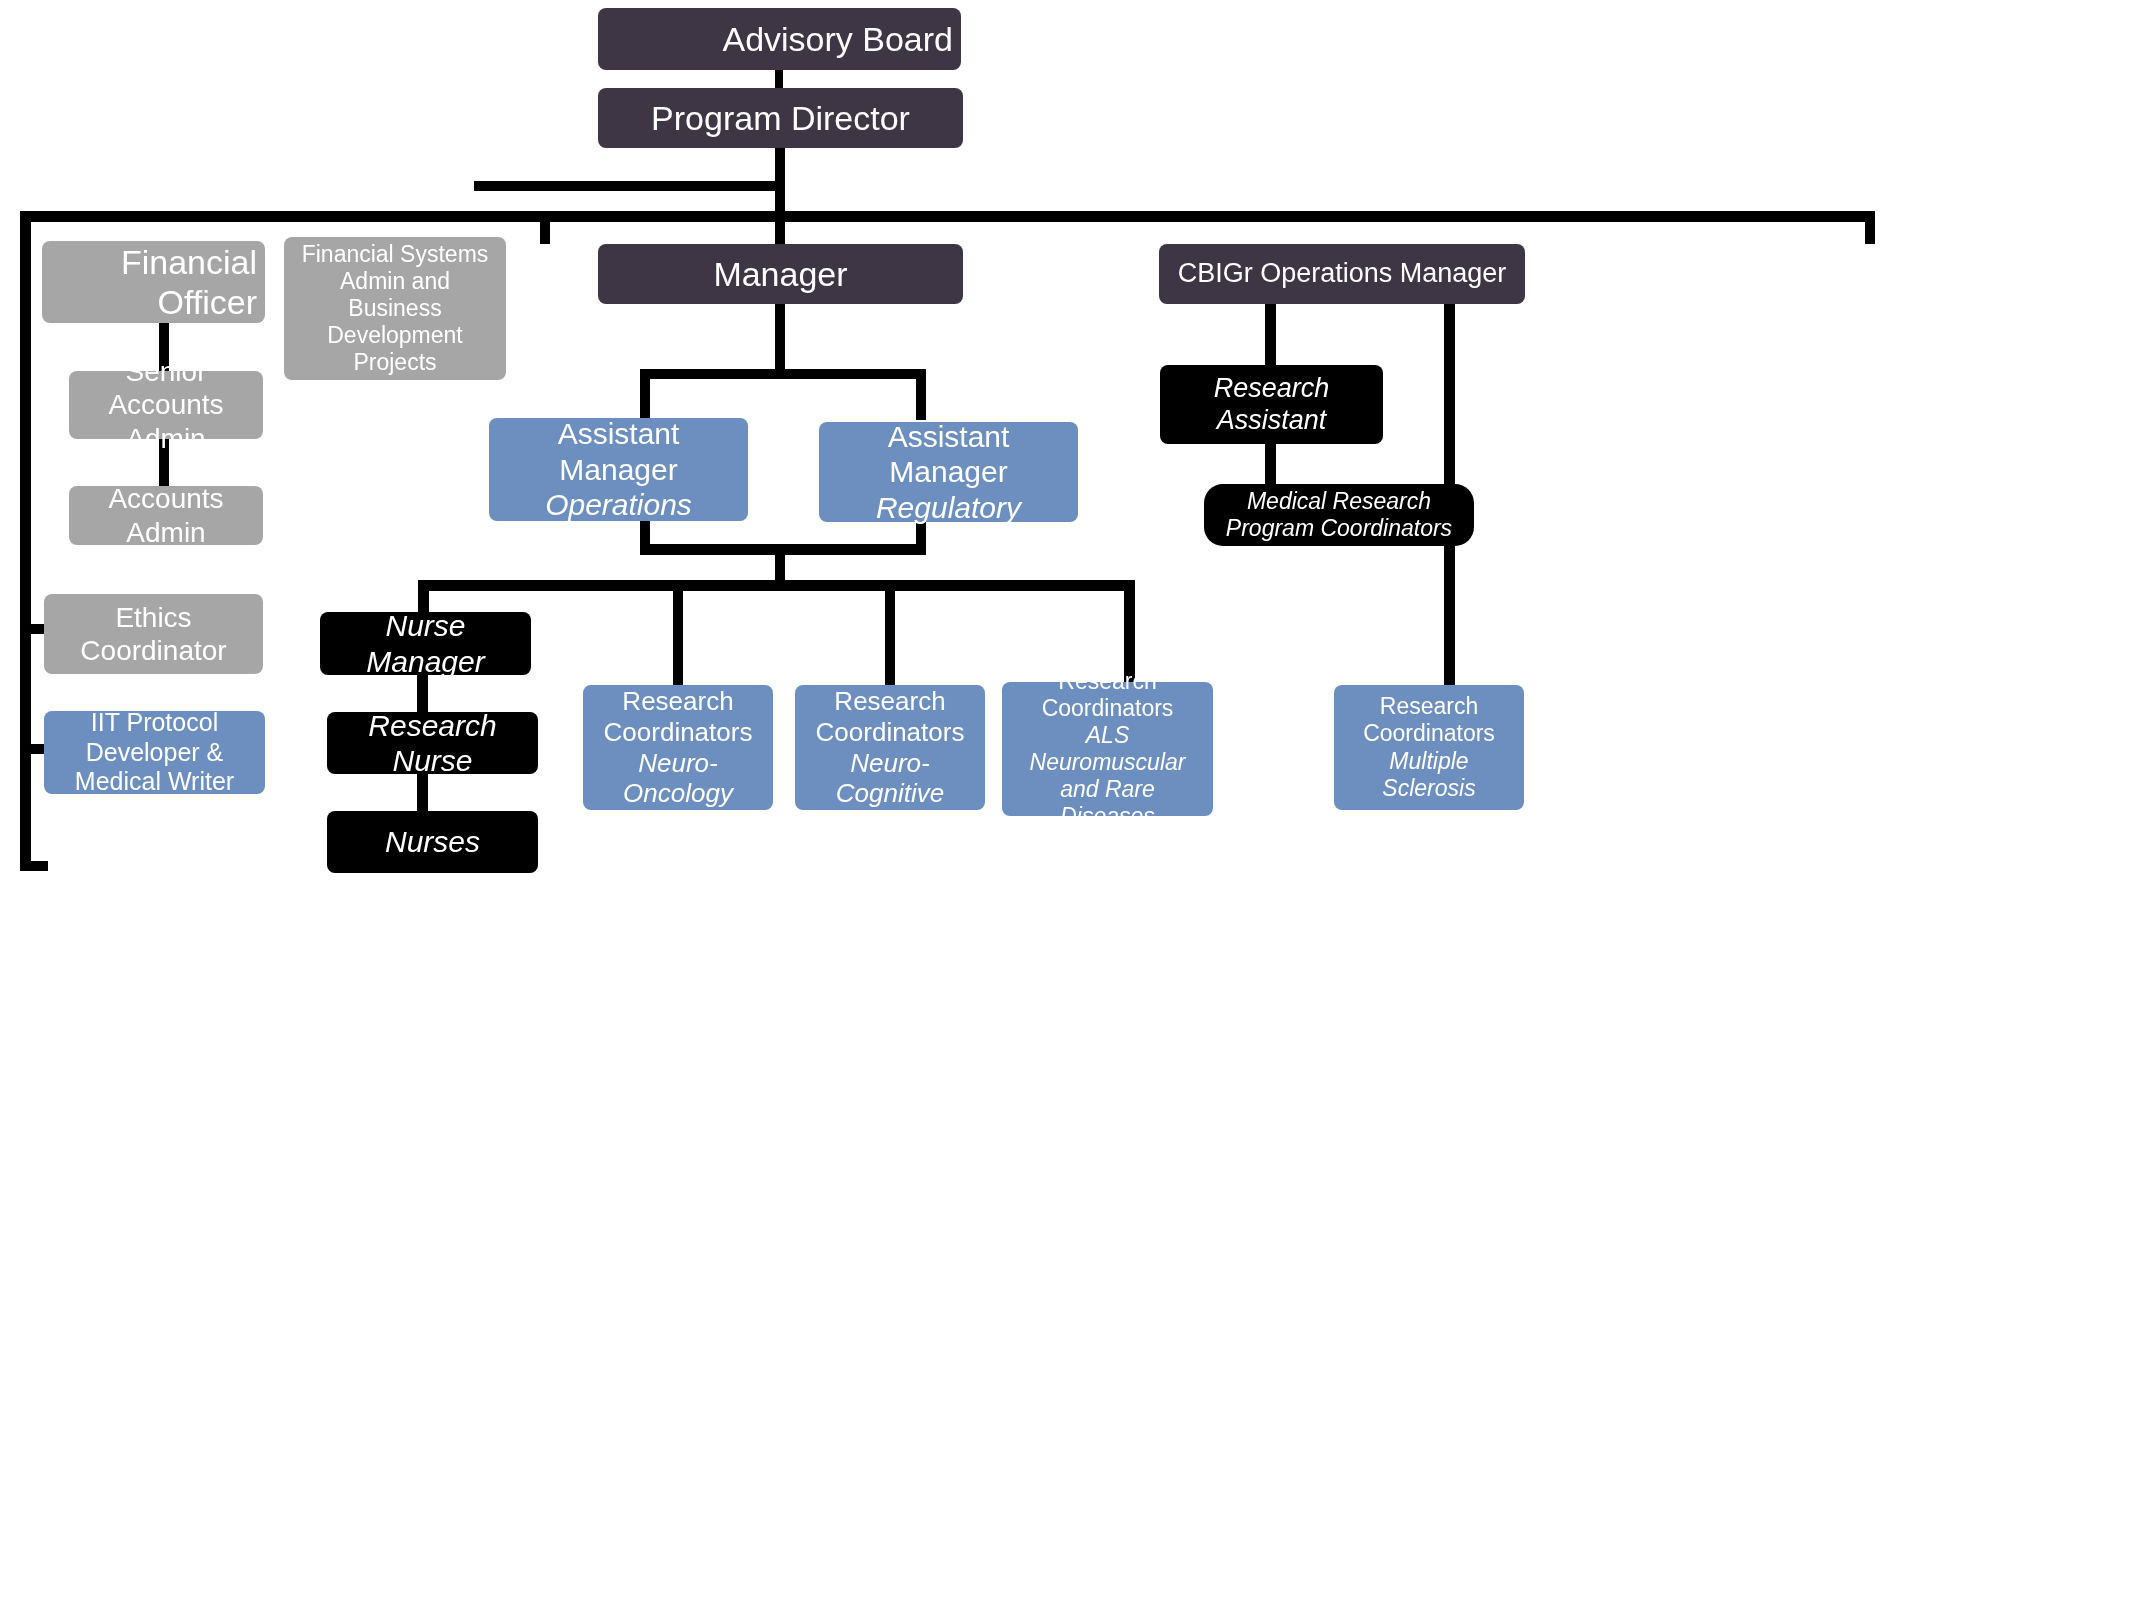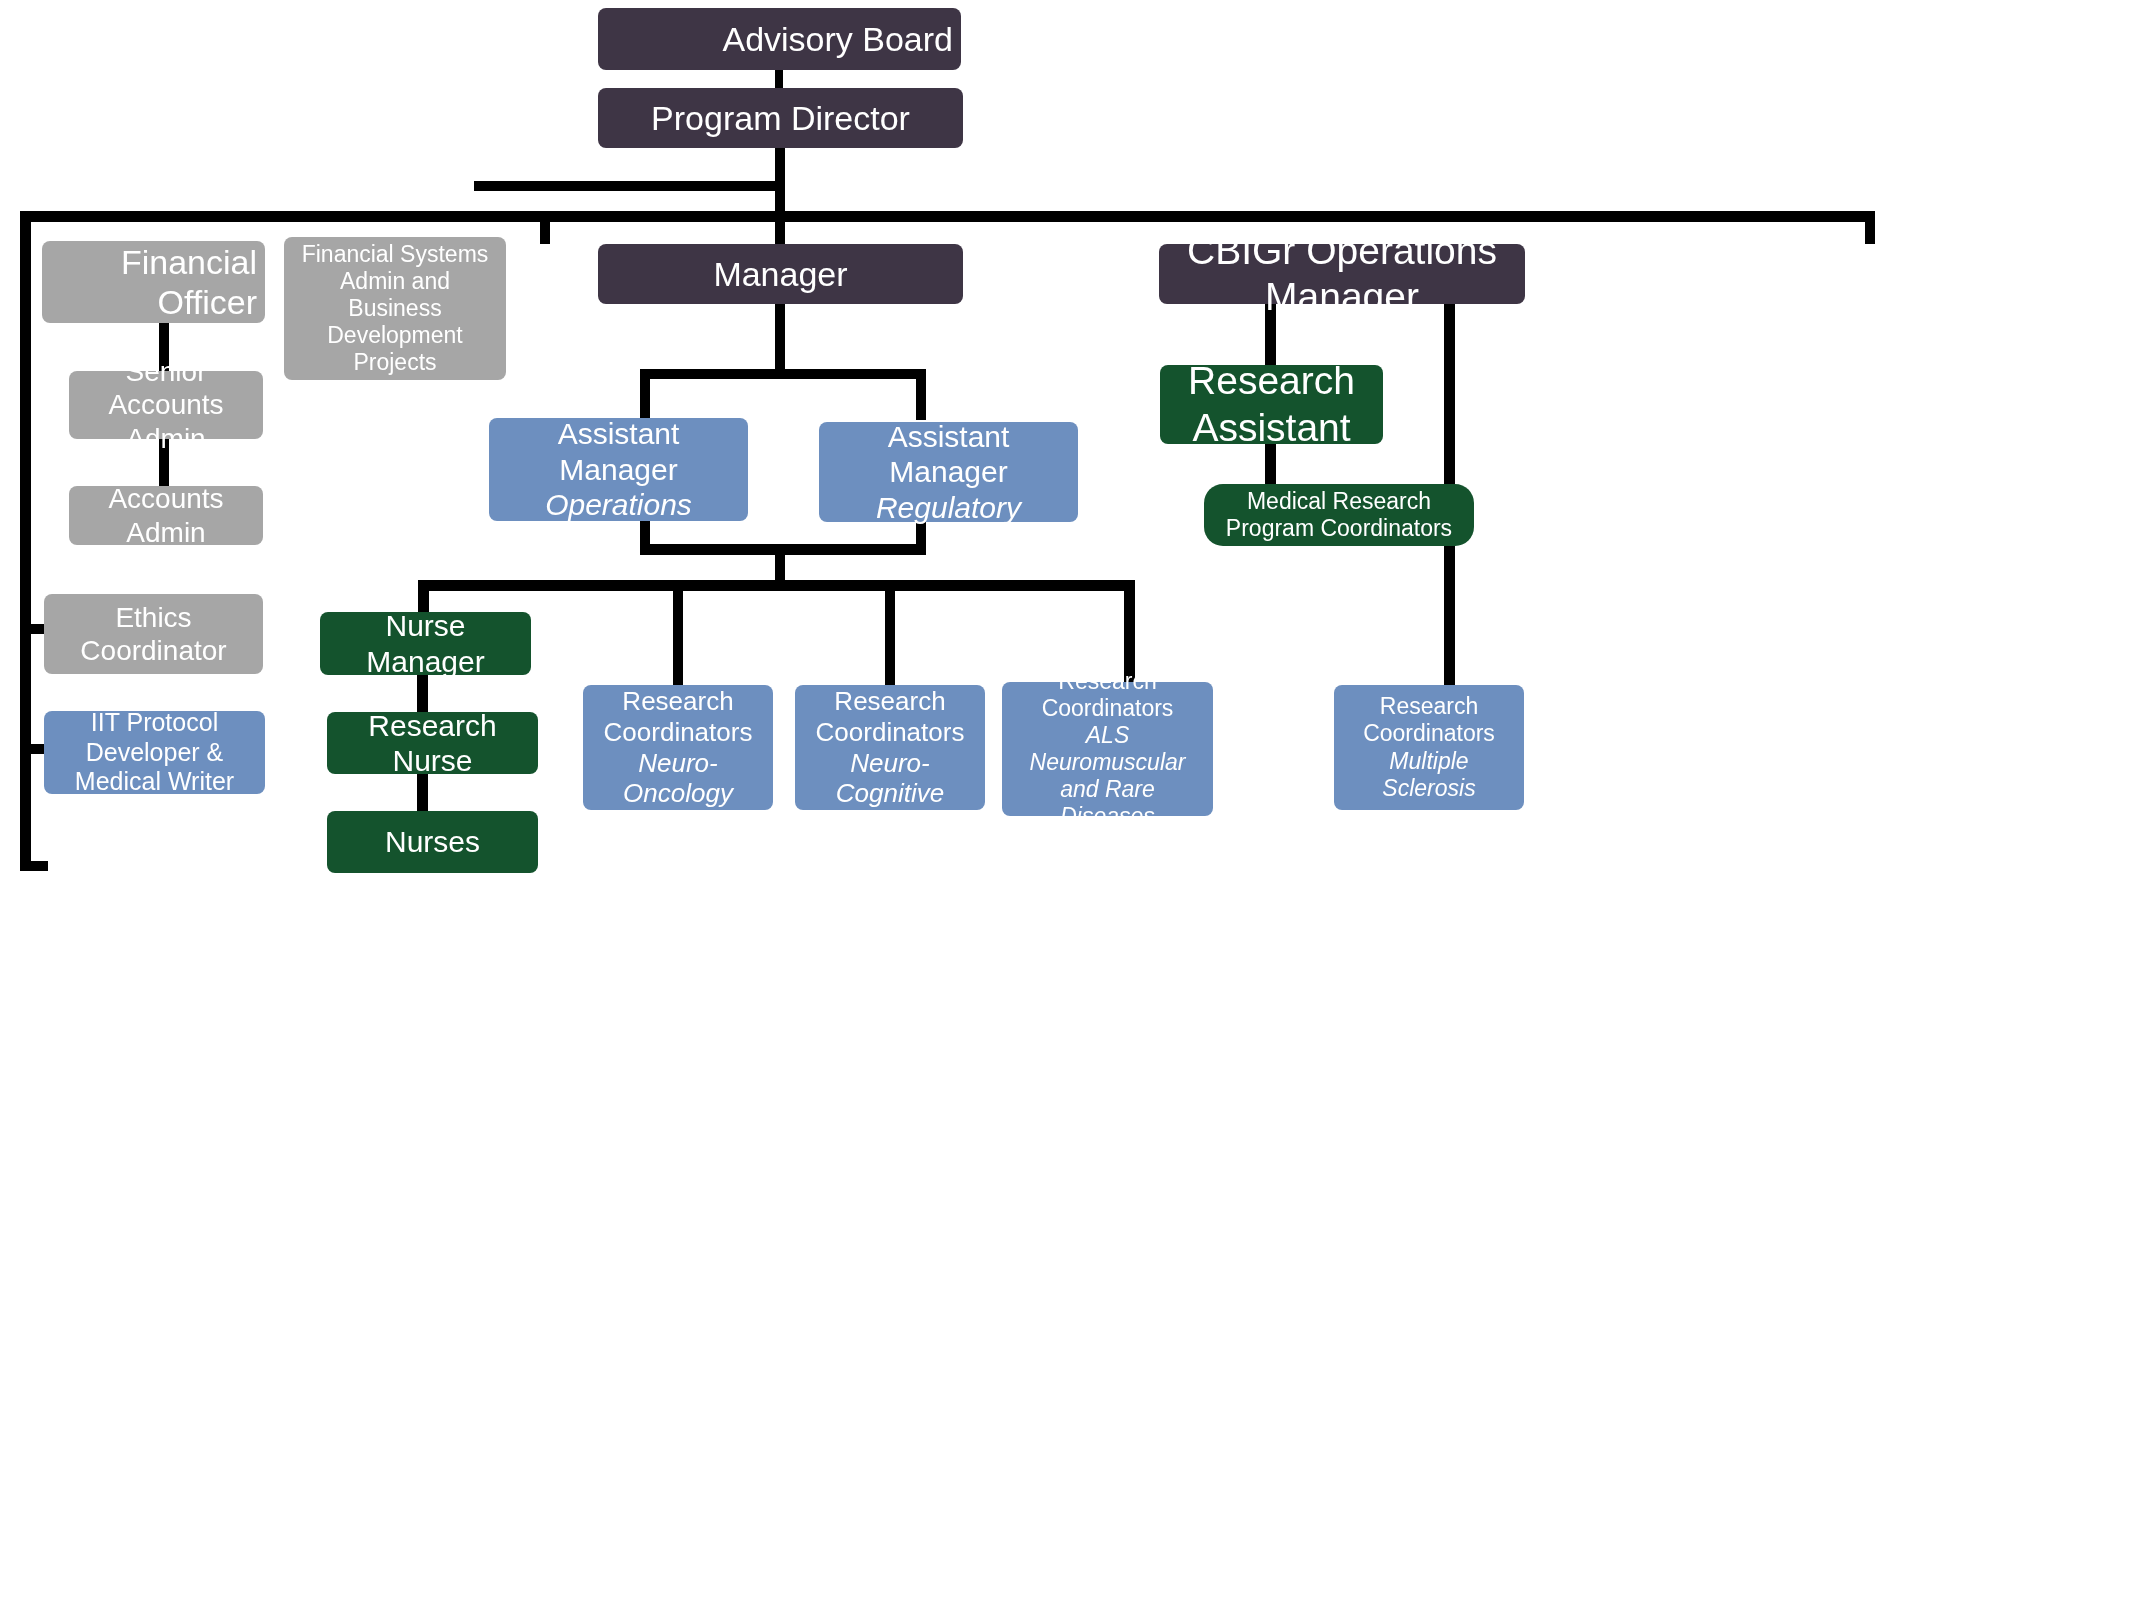--- a/index.html
+++ b/index.html
@@ -30,24 +30,24 @@
     line-height: 1.18;
     padding: 4px 8px;
     z-index: 3;
   }
   .node .lbl { display: block; }
   .node .sub { display: block; font-style: italic; }
 
   .c-dark  { background: #3E3545; }
   .c-gray  { background: #A6A6A6; }
   .c-blue  { background: #6D8FBF; }
-  .c-red   { background: #14532d; }
+  .c-red   { background: #000000; font-style: italic; }
 
   .fs-34 { font-size: 34px; }
-  .fs-31 { font-size: 39px; }
+  .fs-31 { font-size: 27px; }
   .fs-30 { font-size: 30px; }
   .fs-28 { font-size: 28px; }
   .fs-26 { font-size: 26px; }
   .fs-25 { font-size: 25px; }
   .fs-23 { font-size: 23px; }
 
   .conn {
     position: absolute;
     background: #000000;
     z-index: 1;

